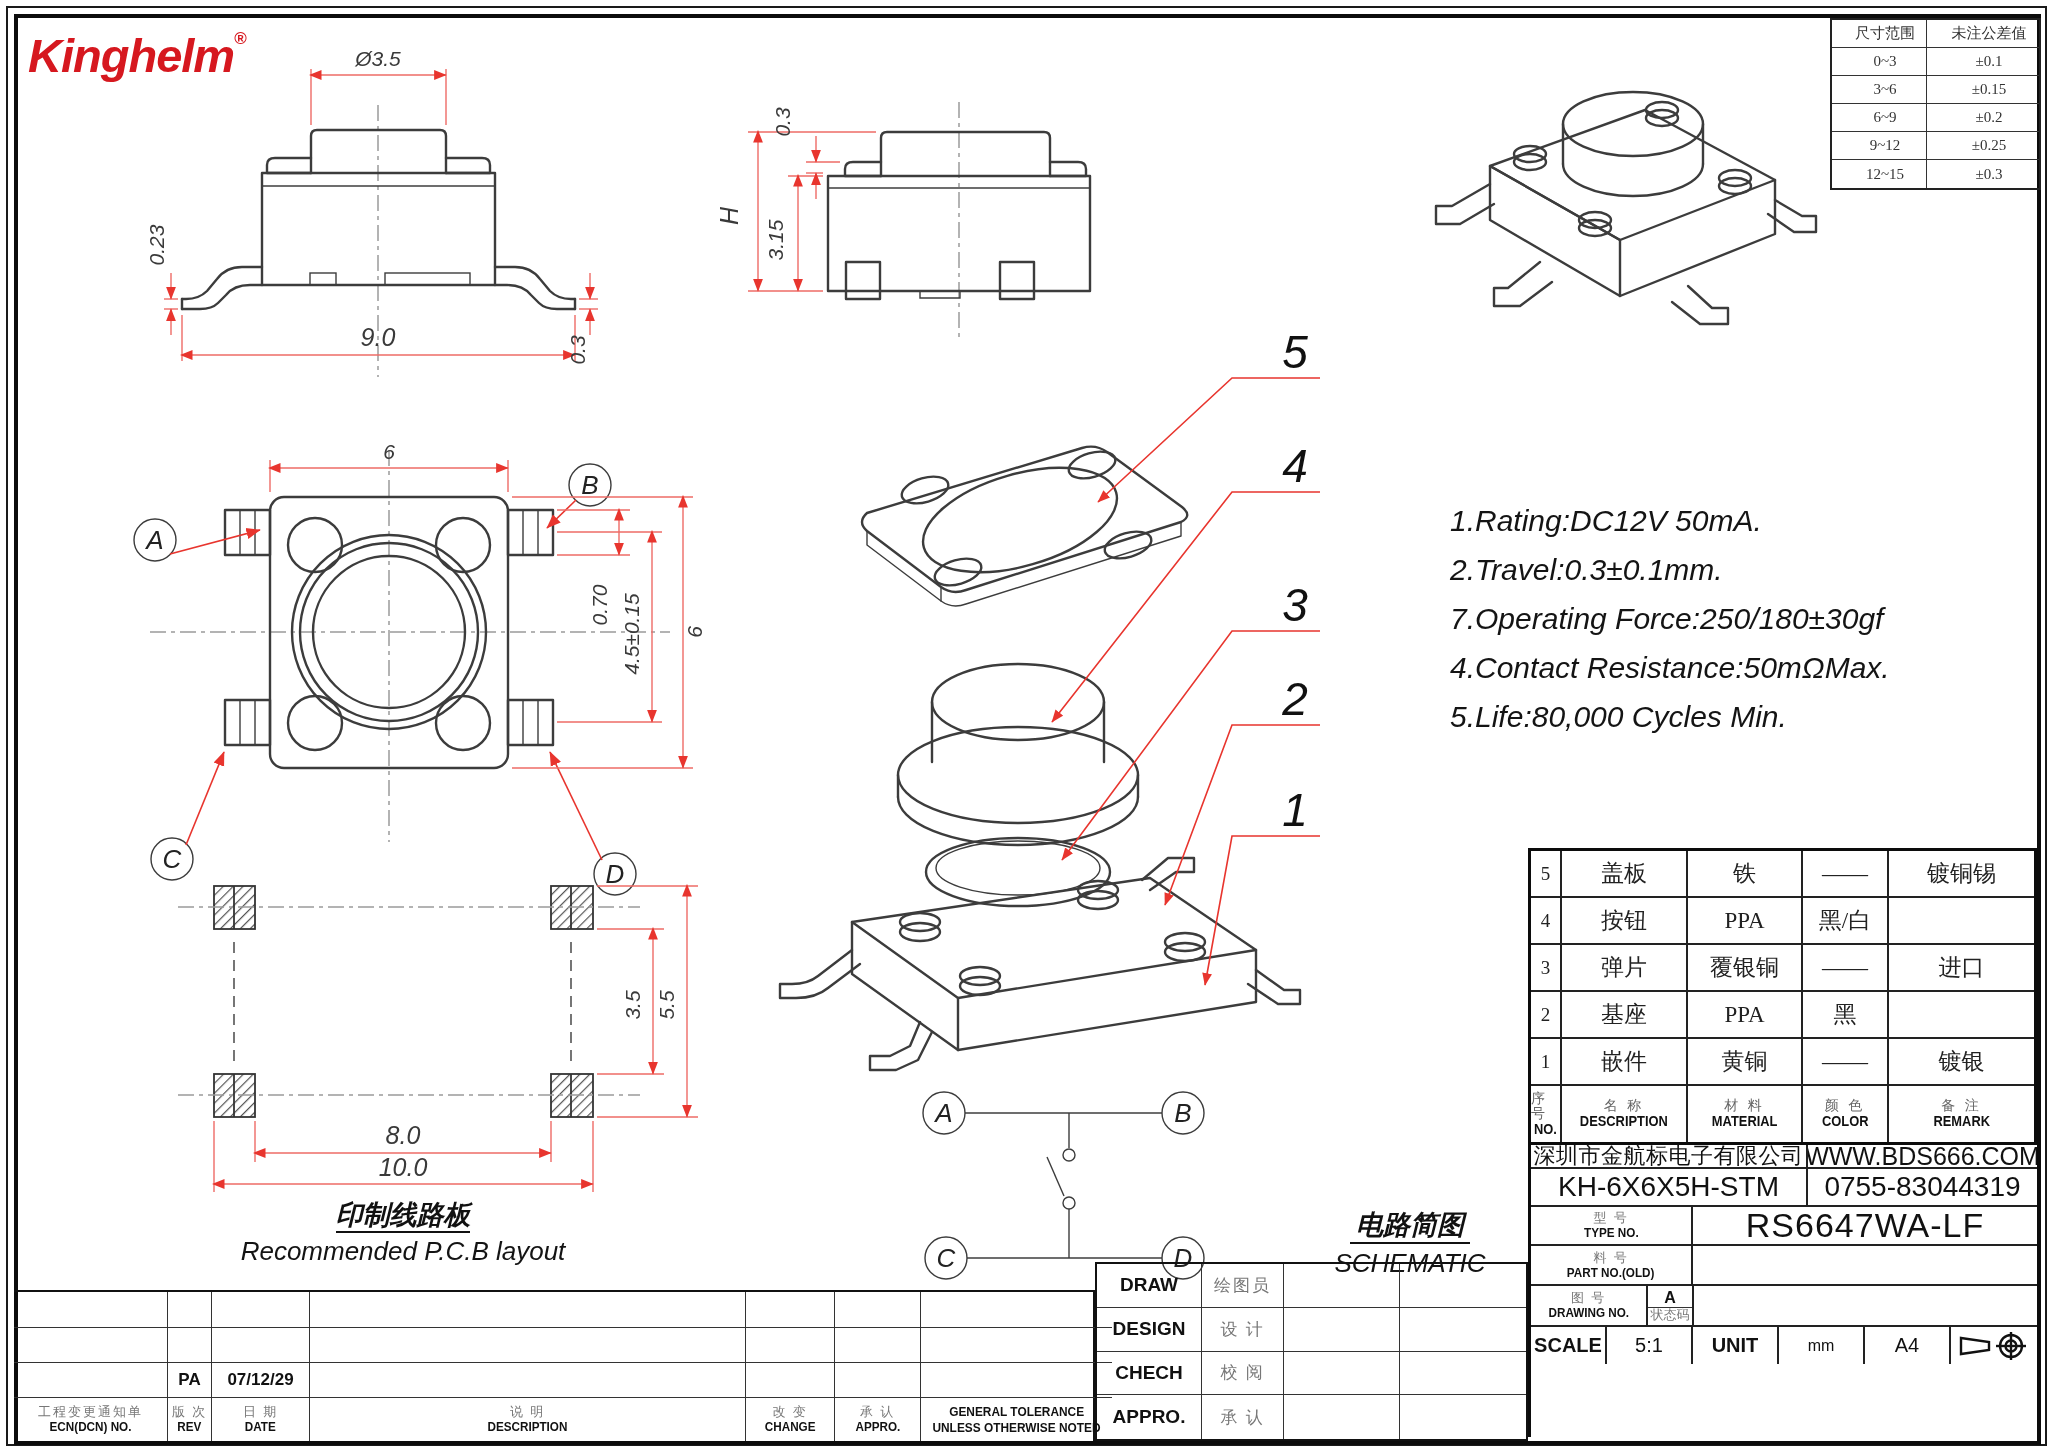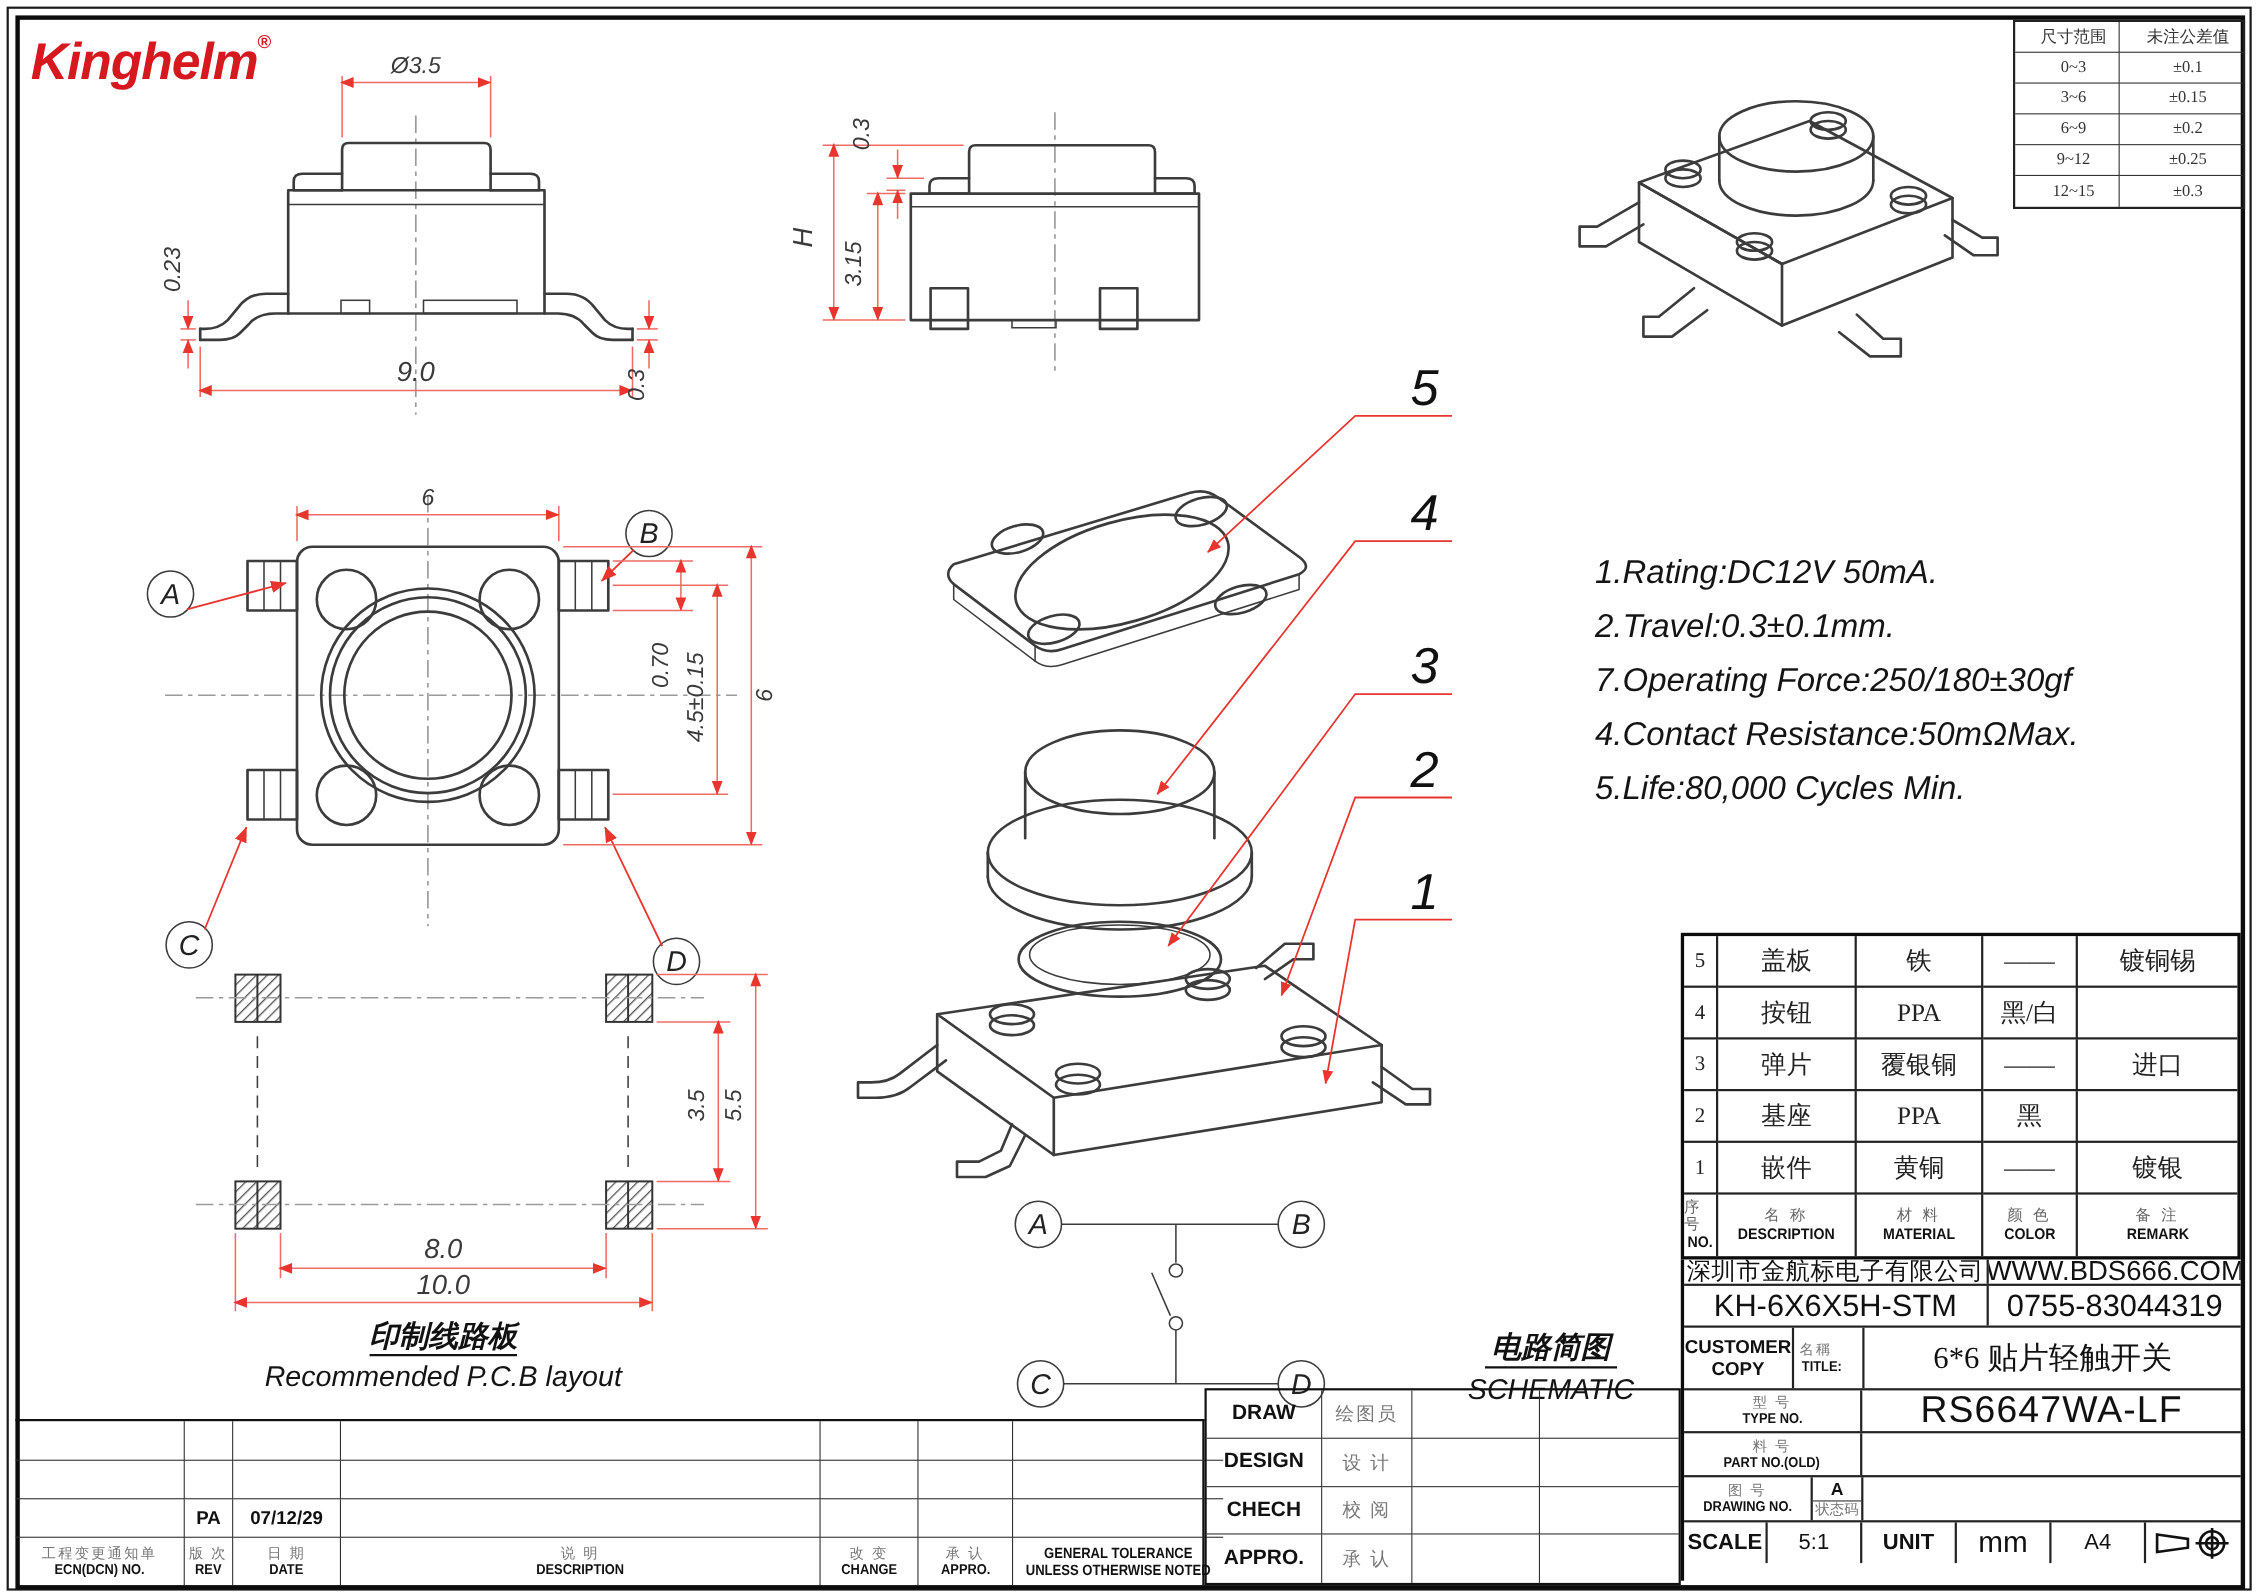--- a/index.html
+++ b/index.html
@@ -496,33 +496,20 @@
         </div>
     </div>
     <div class="row" style="grid-template-columns:277px 1fr; height:38px;">
       <div class="cell" style="font-size:28px;">
           <span>KH-6X6X5H-STM</span>
         </div>
       <div class="cell lc" style="font-size:28px;">
           <span>0755-83044319</span>
         </div>
     </div>
-    <div class="row" style="grid-template-columns:100px 64px 1fr; height:57px;">
-      <div class="cell" style="font-size:17px; font-weight:bold; line-height:20px;">
-        <span>CUSTOMER</span>
-        <span>COPY</span>
-      </div>
-      <div class="cell" style="align-items:flex-start; padding-left:5px;">
-        <span class="sm-cn">名稱</span>
-        <span class="sm-en">TITLE:</span>
-      </div>
-      <div class="cell lc" style="font-size:28px; font-family:'Liberation Serif',serif;">
-          <span>6*6  贴片轻触开关</span>
-        </div>
-    </div>
     <div class="row" style="grid-template-columns:162px 1fr; height:39px;">
       <div class="cell">
         <span class="sm-cn">型 号</span>
         <span class="sm-en">TYPE NO.</span>
       </div>
       <div class="cell lc" style="font-size:34px; letter-spacing:1px;">
           <span>RS6647WA-LF</span>
         </div>
     </div>
     <div class="row" style="grid-template-columns:162px 1fr; height:40px;">
@@ -546,21 +533,21 @@
     <div class="row" style="grid-template-columns:76px 86px 86px 86px 86px 1fr; height:37px; border-bottom:none;">
       <div class="cell" style="font-size:20px; font-weight:bold;">
           <span>SCALE</span>
         </div>
       <div class="cell" style="font-size:20px;">
           <span>5:1</span>
         </div>
       <div class="cell" style="font-size:20px; font-weight:bold;">
           <span>UNIT</span>
         </div>
-      <div class="cell" style="font-size:27px;">
+      <div class="cell" style="font-size:16px;">
           <span>mm</span>
         </div>
       <div class="cell" style="font-size:20px;">
           <span>A4</span>
         </div>
       <div class="cell lc">
         <svg width="78" height="30" viewBox="0 0 78 30" style="position:static;">
           <g fill="none" stroke="#111" stroke-width="2.4">
             <path d="M6,7 L34,11 L34,19 L6,23 Z"></path>
             <circle cx="56" cy="15" r="11"></circle>

